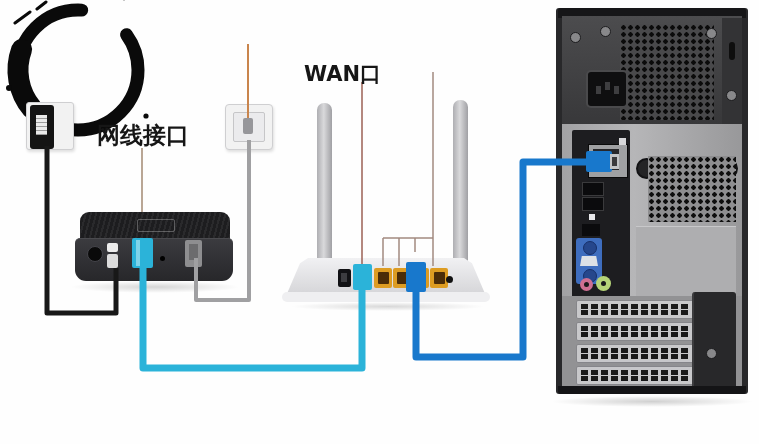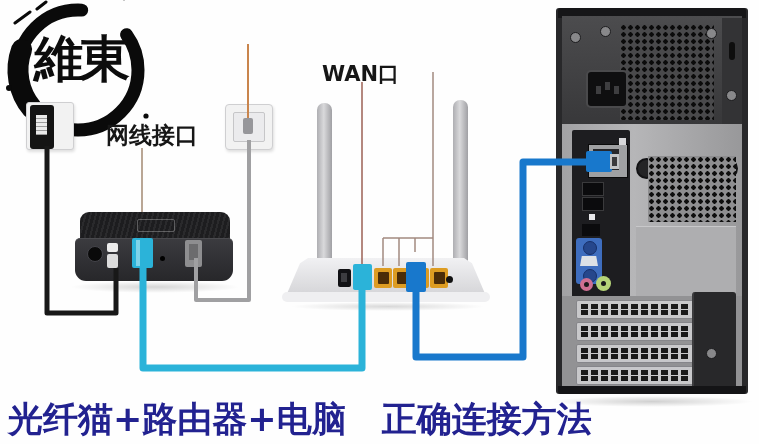--- a/index.html
+++ b/index.html
@@ -6,22 +6,22 @@
   #canvas{position:relative;width:759px;height:444px;background:#fefefe;overflow:hidden;
           font-family:"DejaVu Sans","Liberation Sans",sans-serif;}
   .abs{position:absolute;}
   
   #logo{left:0px;top:-12px;width:160px;height:170px;z-index:1;}
   #logo-text{left:34px;top:34px;z-index:2;font-family:"DejaVu Serif","Liberation Serif",serif;
              font-weight:bold;font-size:50px;color:#0c0c0c;letter-spacing:-4px;line-height:1;}
   
   .diagram-label{z-index:7;color:#161616;font-weight:600;white-space:nowrap;}
   #lbl-fiber{left:184px;top:20px;font-size:22px;}
-  #lbl-modemport{left:97px;top:120px;font-size:23px;margin-left:9px;}
-  #lbl-wan{left:322px;top:60px;font-size:21px;}
+  #lbl-modemport{left:97px;top:120px;font-size:23px;}
+  #lbl-wan{left:304px;top:60px;font-size:21px;}
   #lbl-lan{left:413px;top:51px;font-size:21px;}
   #title{left:8px;top:396px;width:745px;font-size:35px;font-weight:bold;color:#222290;z-index:7;letter-spacing:0px;}
   
   .plate{background:#f2f2f2;border:1px solid #cfcfd1;border-radius:3px;z-index:2;box-shadow:1px 2px 3px rgba(0,0,0,.12);}
   #jack-left{left:26px;top:102px;width:46px;height:46px;}
   #jack-left-device{left:30px;top:105px;width:24px;height:44px;background:#141414;border-radius:3px;z-index:3;}
   #jack-left-label{left:36px;top:115px;width:11px;height:20px;background:#e9e9e9;z-index:3;
                    background-image:repeating-linear-gradient(0deg,#9a9a9a 0 1px,transparent 1px 4px);}
   #socket-top{left:225px;top:104px;width:46px;height:44px;border-radius:4px;}
   #socket-top-inner{left:233px;top:112px;width:30px;height:28px;background:#ebebed;border:1px solid #c6c6c8;border-radius:2px;z-index:3;}
@@ -108,21 +108,20 @@
 <div id="canvas">
 
   <svg id="logo" class="abs" width="160" height="170" viewBox="0 0 160 170">
     <circle cx="78" cy="82" r="60" fill="none" stroke="#0a0a0a" stroke-width="13" pathLength="100" stroke-dasharray="86 14" stroke-dashoffset="10" stroke-linecap="round"></circle>
     <path d="M 21.6 61.5 A 60 60 0 0 0 32 120.6" fill="none" stroke="#0a0a0a" stroke-width="21" stroke-linecap="round"></path>
     <path d="M 30 24 l -15 11 M 46 14 l -9 7" stroke="#0a0a0a" stroke-width="3" stroke-linecap="round"></path>
     <circle cx="9" cy="100" r="3" fill="#0a0a0a"></circle>
     <circle cx="146" cy="128" r="2.6" fill="#0a0a0a"></circle>
     <circle cx="124" cy="10" r="2.2" fill="#0a0a0a"></circle>
   </svg>
-  <div id="logo-text" class="abs">維東</div>
 
   <div id="jack-left" class="abs plate"></div>
   <div id="jack-left-device" class="abs"></div>
   <div id="jack-left-label" class="abs"></div>
 
   <div id="socket-top" class="abs plate"></div>
   <div id="socket-top-inner" class="abs"></div>
   <div id="socket-top-conn" class="abs"></div>
 
   <div id="modem-shadow" class="abs"></div>
@@ -236,15 +235,14 @@
     <rect x="136" y="240" width="4" height="26" fill="#7fd4ea"></rect>
     <rect x="353" y="264" width="19" height="26" rx="2" fill="#2bb3d9"></rect>
     <rect x="406" y="262" width="20" height="30" rx="2" fill="#1878cc"></rect>
     <rect x="586" y="151" width="26" height="21" rx="2" fill="#1878cc"></rect>
     <rect x="610" y="154" width="9" height="15" fill="#c2c4c6"></rect>
     <rect x="612" y="157" width="5" height="9" fill="#3a3a3c"></rect>
   </svg>
 
   <div id="lbl-modemport" class="abs diagram-label">网线接口</div>
   <div id="lbl-wan" class="abs diagram-label">WAN口</div>
-  <div id="title" class="abs">光纤猫+路由器+电脑　正确连接方法</div>
 
 </div>
 
 </body></html>

